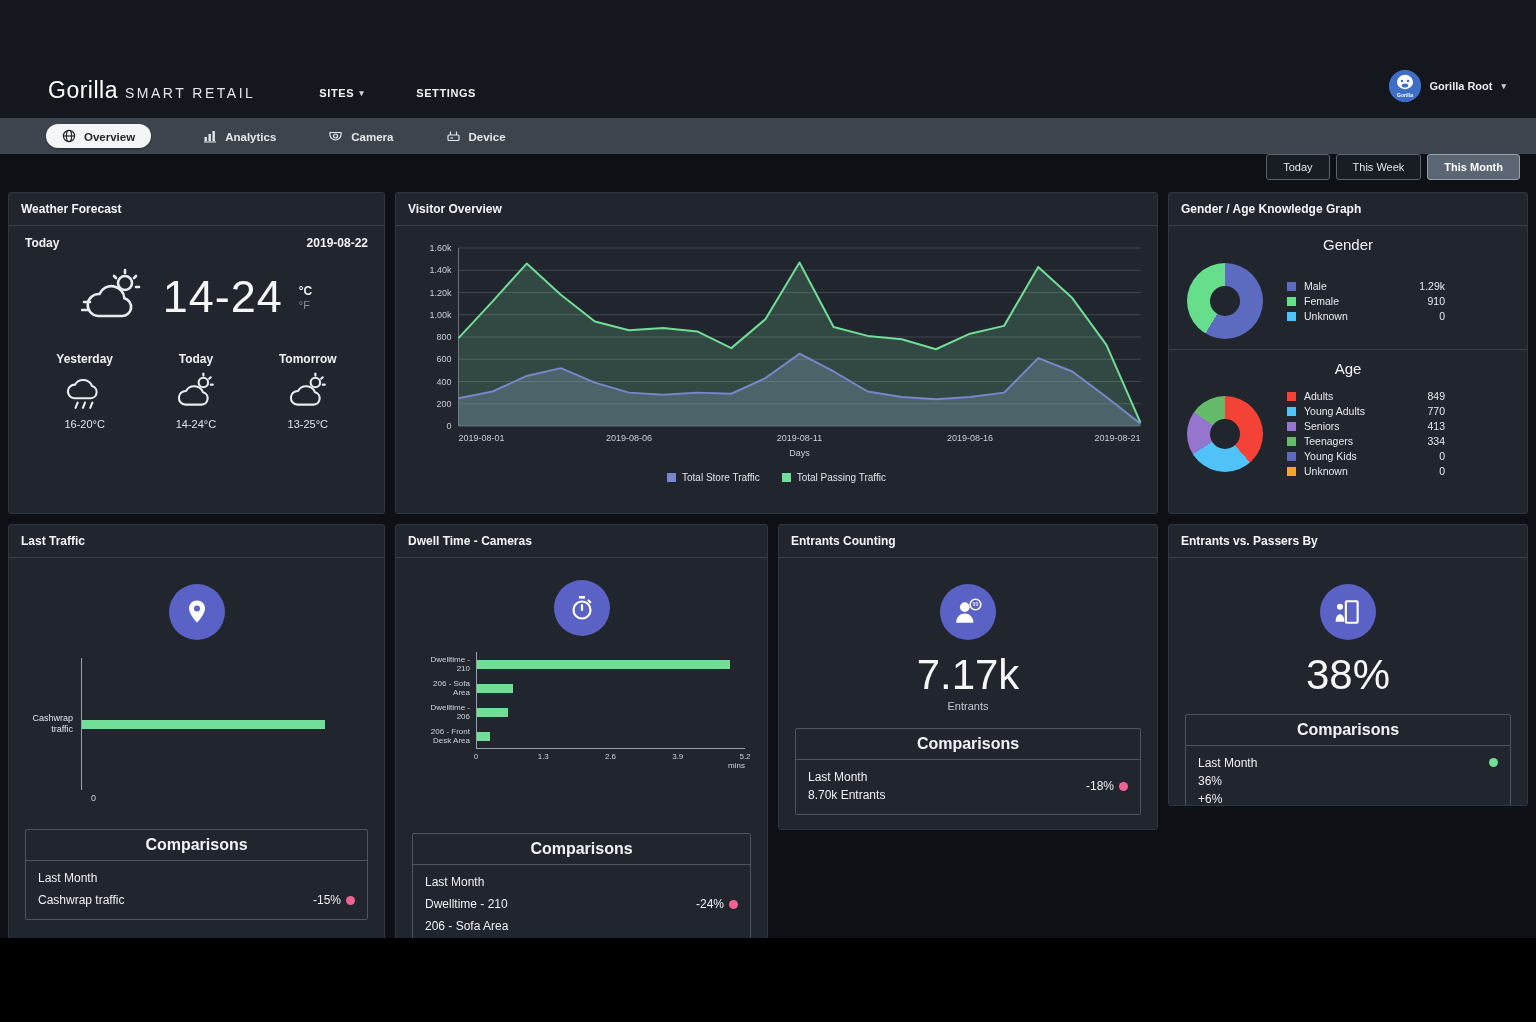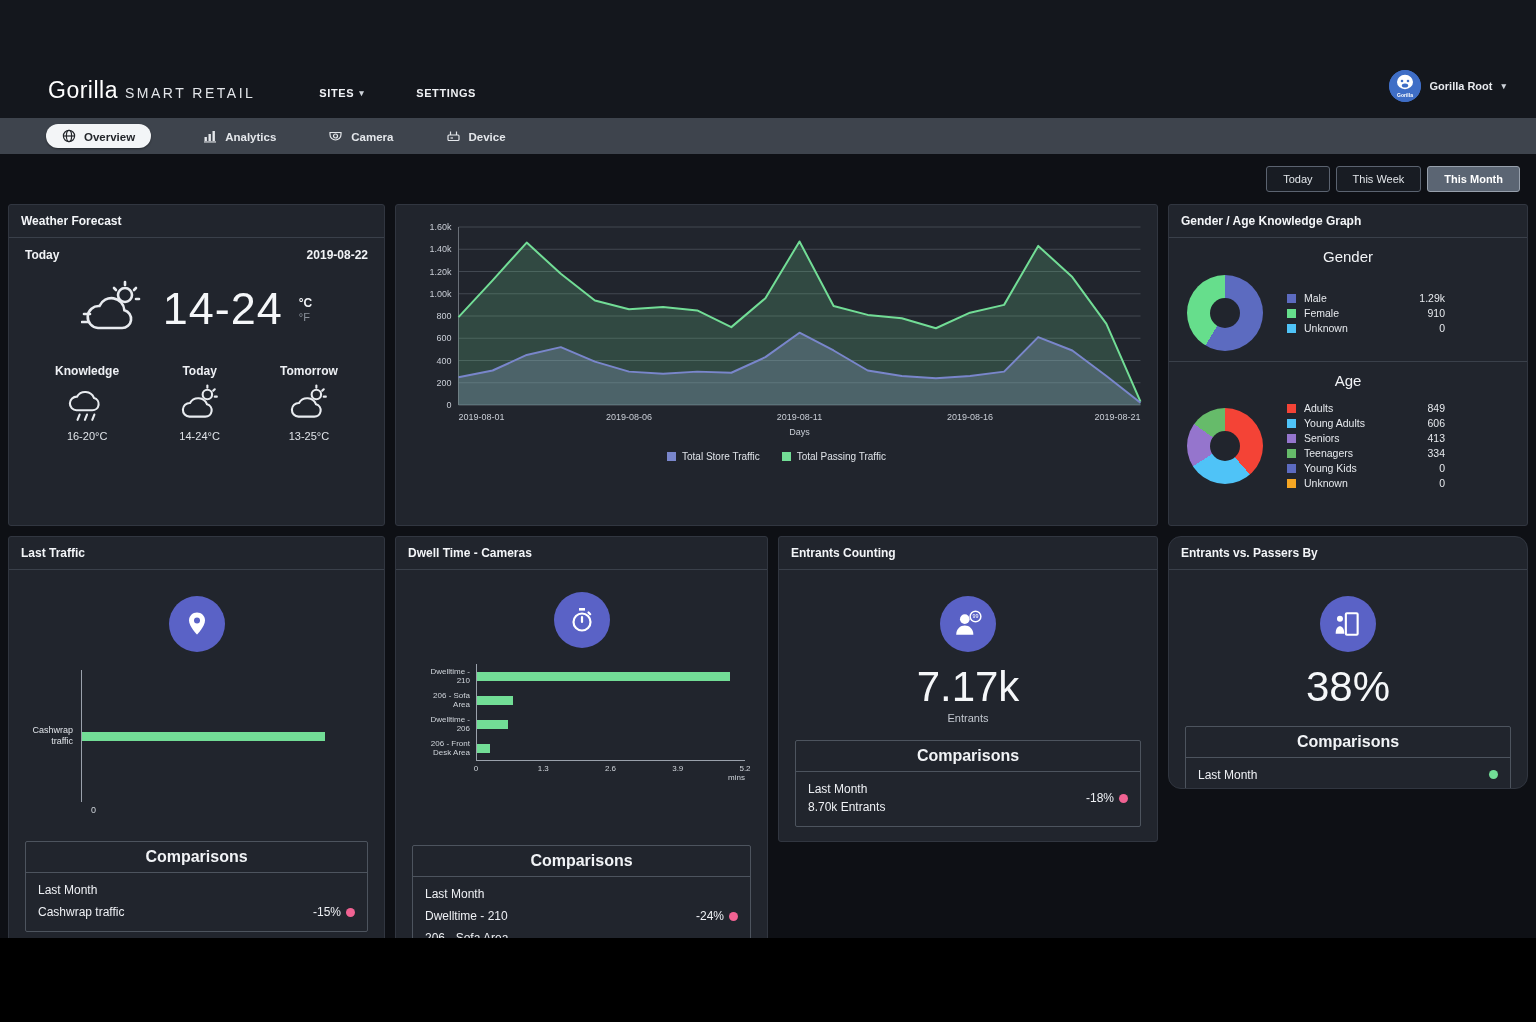--- a/index.html
+++ b/index.html
@@ -25,21 +25,21 @@
   .caret { font-size:9px; color:#cdd2d9; }
   .user { margin-left:auto; display:flex; align-items:center; gap:9px; font-size:11px; font-weight:700; cursor:pointer; padding-bottom:2px; }
   .avatar { width:32px; height:32px; border-radius:50%; background:#3f6ec6; display:flex; align-items:center; justify-content:center; overflow:hidden; }
 
   
   .tabstrip { height:36px; background:#3e444d; display:flex; align-items:center; padding-left:46px; gap:52px; }
   .tab { display:flex; align-items:flex-end; gap:8px; font-size:11.5px; font-weight:600; color:#e4e7eb; cursor:pointer; }
   .tab.active { background:#f3f5f7; color:#23262b; border-radius:14px; padding:5px 16px; box-shadow:0 1px 2px rgba(0,0,0,.4); }
 
   
-  .content { height:784px; background:#0e1015; padding:12px 8px 0; overflow:hidden; }
+  .content { height:784px; background:#0e1015; padding:0 8px 0; overflow:hidden; }
   .filters { display:flex; justify-content:flex-end; gap:6px; margin:0 8px 12px 0; }
   .filter-btn {
     font-size:11px; color:#e2e6ea; background:#181c23;
     border:1px solid #5b6370; border-radius:3px; padding:6px 16px; cursor:pointer;
   }
   .filter-btn.active { background:#5b6573; border-color:#97a0ac; font-weight:700; color:#fff; }
 
   .grid1 { display:grid; grid-template-columns:377px 1fr 360px; gap:10px; margin-bottom:10px; }
   .grid1 .card { height:322px; }
   .grid2 { display:grid; grid-template-columns:377px 373px 1fr 360px; gap:8px 10px; align-items:start; }
@@ -105,21 +105,21 @@
   
   .dwell-chart { width:100%; margin-top:16px; padding:0 6px; }
   .hb-row { display:flex; align-items:stretch; height:24px; }
   .hb-lab { width:58px; font-size:8px; line-height:9px; text-align:right; padding-right:6px; color:#cfd4da; display:flex; flex-direction:column; justify-content:center; align-items:flex-end; }
   .hb-track { flex:1; border-left:1px solid #9aa1ab; display:flex; align-items:center; }
   .hb-axis { margin-left:58px; border-top:1px solid #9aa1ab; position:relative; height:22px; font-size:8px; color:#cfd4da; }
   .hb-tick { position:absolute; top:3px; transform:translateX(-50%); }
   .hb-unit { position:absolute; right:0; top:12px; }
 
   .card-entrants { height:306px; }
-  .card-passers { height:253px;border-radius:13px; }
+  .card-passers { height:282px; }
   .card-aisle { grid-row:1 / 3; height:462px; }
   .card-dwell { grid-row:1 / 3; height:462px; }
   .cmp.aisle-cmp { margin-top:26px; width:calc(100% - 0px); }
   .cmp.dwell-cmp { margin-top:63px; }
   svg text { font-family:"Liberation Sans", sans-serif; }
 </style>
 </head>
 <body>
 
 <div class="app">
@@ -219,21 +219,21 @@
                 <line x1="1" y1="44" x2="7" y2="44"></line>
             </svg>
             <span class="w-temp">14-24</span>
             <span class="w-units">
               <span class="w-unit-c">°C</span>
               <span class="w-unit-f">°F</span>
             </span>
           </div>
           <div class="w-days">
             <div class="w-day">
-              <span class="w-day-label">Knowledge</span>
+              <span class="w-day-label">Yesterday</span>
               <svg width="40" height="40" viewBox="0 0 38 38" fill="none" stroke="#e8ebef" stroke-width="2" stroke-linecap="round">
                 <path d="M9 25 h15 a6 6 0 0 0 1.6 -11.8 A9 9 0 0 0 9.5 12 A6.3 6.3 0 0 0 9 25 z"></path>
                 <line x1="12" y1="29" x2="10" y2="34"></line>
                   <line x1="19" y1="29" x2="17" y2="34"></line>
                   <line x1="26" y1="29" x2="24" y2="34"></line>
               </svg>
               <span class="w-day-range">16-20°C</span>
             </div>
             <div class="w-day">
               <span class="w-day-label">Today</span>
@@ -255,20 +255,21 @@
                   <line x1="35" y1="12" x2="33" y2="12"></line>
                 <path d="M9 31 h15 a6 6 0 0 0 1.6 -11.8 A9 9 0 0 0 9.5 18 A6.3 6.3 0 0 0 9 31 z"></path>
               </svg>
               <span class="w-day-range">13-25°C</span>
             </div>
           </div>
         </div>
       </div>
 
       <div class="card">
+        <div class="card-h">Visitor Overview</div>
         <div class="v-body">
           <svg id="visitor-svg" viewBox="0 0 740 232" width="100%" height="232">
               <line x1="52" y1="190" x2="734" y2="190" stroke="#596069" stroke-width="1"></line>
               <text x="45" y="193" fill="#c9ced6" font-size="9" text-anchor="end">0</text>
               <line x1="52" y1="167.75" x2="734" y2="167.75" stroke="#596069" stroke-width="0.6"></line>
               <text x="45" y="170.75" fill="#c9ced6" font-size="9" text-anchor="end">200</text>
               <line x1="52" y1="145.5" x2="734" y2="145.5" stroke="#596069" stroke-width="0.6"></line>
               <text x="45" y="148.5" fill="#c9ced6" font-size="9" text-anchor="end">400</text>
               <line x1="52" y1="123.25" x2="734" y2="123.25" stroke="#596069" stroke-width="0.6"></line>
               <text x="45" y="126.25" fill="#c9ced6" font-size="9" text-anchor="end">600</text>
@@ -342,21 +343,21 @@
               </div>
             <div class="lg" id="age-legend">
                 <div class="lg-row">
                   <span class="sw" style="background: rgb(244, 67, 54);"></span>
                   <span class="lg-lab">Adults</span>
                   <span class="lg-val">849</span>
                 </div>
                 <div class="lg-row">
                   <span class="sw" style="background: rgb(79, 195, 247);"></span>
                   <span class="lg-lab">Young Adults</span>
-                  <span class="lg-val">606</span>
+                  <span class="lg-val">770</span>
                 </div>
                 <div class="lg-row">
                   <span class="sw" style="background: rgb(149, 117, 205);"></span>
                   <span class="lg-lab">Seniors</span>
                   <span class="lg-val">413</span>
                 </div>
                 <div class="lg-row">
                   <span class="sw" style="background: rgb(102, 187, 106);"></span>
                   <span class="lg-lab">Teenagers</span>
                   <span class="lg-val">334</span>

